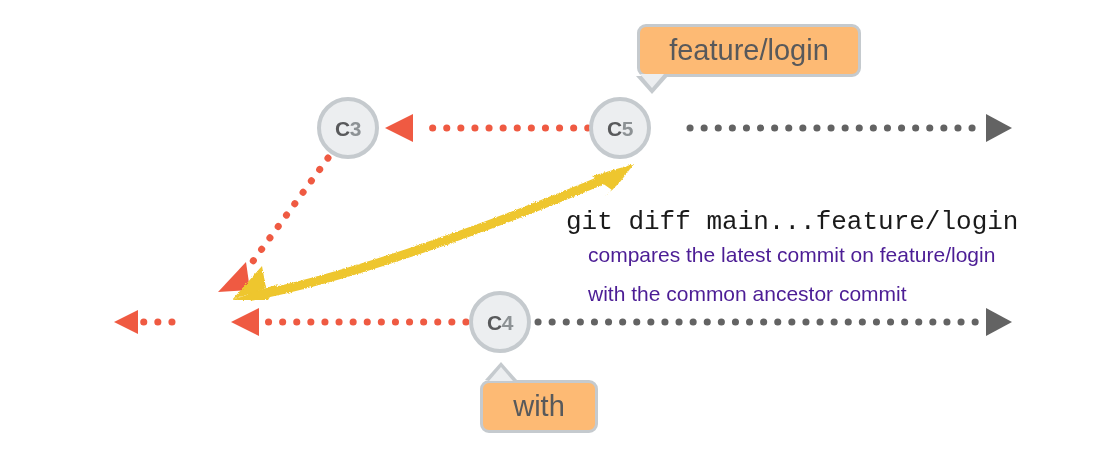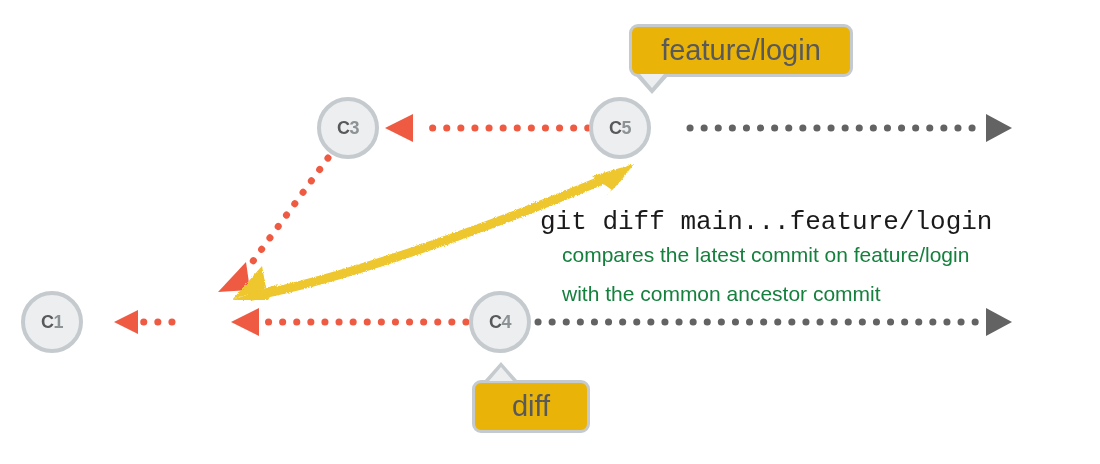--- a/index.html
+++ b/index.html
@@ -36,38 +36,39 @@
     background: #eceef0;
     border: 4px solid #c5cace;
     box-sizing: content-box;
     display: flex;
     align-items: center;
     justify-content: center;
   }
   .commit-label {
     font-family: "Liberation Sans", sans-serif;
     font-weight: bold;
-    font-size: 18px;
+    font-size: 21px;
     letter-spacing: -0.5px;
     color: #8d9295;
     line-height: 1;
     white-space: nowrap;
   }
   .commit-label .c-letter { color: #58595b; }
 
   
   .branch-callout {
     position: absolute;
-    background: #eab308;
+    background: #fdba74;
     border: 3px solid #c5cace;
     border-radius: 9px;
     display: flex;
     align-items: center;
     justify-content: center;
     box-sizing: border-box;
+    margin-left: 8px;
   }
   .branch-callout .branch-text {
     color: #58595b;
     font-family: "Liberation Sans", sans-serif;
     font-size: 29px;
     line-height: 1;
     white-space: nowrap;
   }
   .callout-tail {
     position: absolute;
@@ -83,21 +84,21 @@
     font-family: "Liberation Mono", "DejaVu Sans Mono", monospace;
     font-size: 26px;
     color: #1a1a1a;
     line-height: 1.05;
     white-space: nowrap;
     letter-spacing: 0px;
   }
   .caption-desc {
     font-family: "Liberation Sans", sans-serif;
     font-size: 21px;
-    color: #15803d;
+    color: #4c1d95;
     line-height: 1.32;
     white-space: nowrap;
     margin-left: 22px;
     margin-top: 5px;
   }
 </style>
 </head>
 <body>
 
 <div id="diagram-root">
@@ -144,23 +145,20 @@
       <path d="M 252,296 C 330,282 470,236 612,176" stroke="#eec62e" stroke-width="9" fill="none" stroke-linecap="round"></path>
 
       <polygon points="634,164 592,176 612,190" fill="#eec62e"></polygon>
       <polygon points="634,164 606,196 620,182" fill="#eec62e"></polygon>
 
       <polygon points="232,300 278,284 268,300" fill="#eec62e"></polygon>
       <polygon points="232,300 262,266 266,288" fill="#eec62e"></polygon>
     </g>
   </svg>
 
-  <div class="commit-node" style="left:21px; top:291px;">
-    <span class="commit-label"><span class="c-letter">C</span><span>1</span></span>
-  </div>
 
 
   <div class="commit-node" style="left:317px; top:97px;">
     <span class="commit-label"><span class="c-letter">C</span><span>3</span></span>
   </div>
 
   <div class="commit-node" style="left:469px; top:291px;">
     <span class="commit-label"><span class="c-letter">C</span><span>4</span></span>
   </div>
 
@@ -169,24 +167,24 @@
   </div>
 
   <div class="branch-callout" style="left:629px; top:24px; width:224px; height:53px;">
     <span class="branch-text">feature/login</span>
   </div>
 
   <div class="callout-tail" style="left:636px; top:76px; border-left:16px solid transparent; border-right:16px solid transparent; border-top:18px solid #c5cace;"></div>
   <div class="callout-tail" style="left:640px; top:74px; border-left:12px solid transparent; border-right:12px solid transparent; border-top:14px solid #eceef0;"></div>
 
   <div class="branch-callout" style="left:472px; top:380px; width:118px; height:53px;">
-    <span class="branch-text">diff</span>
+    <span class="branch-text">with</span>
   </div>
   <div class="callout-tail" style="left:485px; top:362px; border-left:16px solid transparent; border-right:16px solid transparent; border-bottom:18px solid #c5cace;"></div>
   <div class="callout-tail" style="left:489px; top:367px; border-left:12px solid transparent; border-right:12px solid transparent; border-bottom:14px solid #eceef0;"></div>
 
-  <div class="caption-block" style="left:540px; top:209px;">
+  <div class="caption-block" style="left:566px; top:209px;">
     <div class="caption-command">git diff main...feature/login</div>
     <div class="caption-desc">compares the latest commit on feature/login</div>
     <div class="caption-desc" style="margin-top:11px;">with the common ancestor commit</div>
   </div>
 
 </div>
 
 </body></html>

